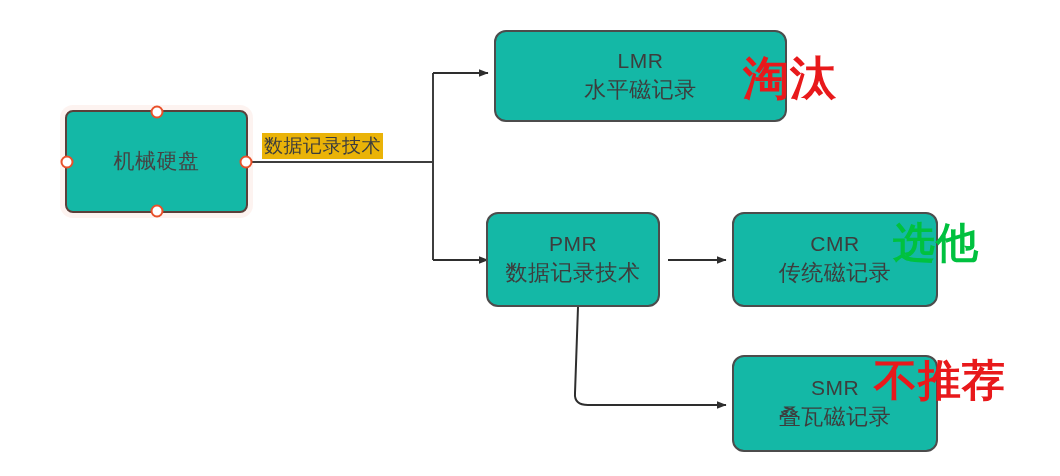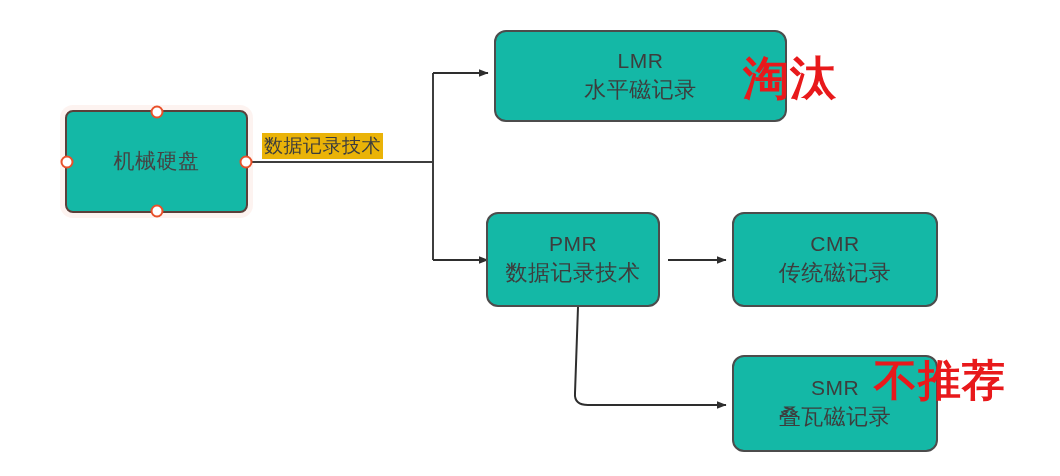--- a/index.html
+++ b/index.html
@@ -156,16 +156,17 @@
     <div class="line-b">传统磁记录</div>
   </div>
 
   <div class="node" style="left:732px; top:355px; width:206px; height:97px;">
     <div class="line-a">SMR</div>
     <div class="line-b">叠瓦磁记录</div>
   </div>
 
   <div class="annotation red" style="left:743px; top:48px; font-size:46px;">淘汰</div>
 
+  <div class="annotation green" style="left:893px; top:215px; font-size:42px;">选他</div>
 
   <div class="annotation red" style="left:874px; top:352px; font-size:43px;">不推荐</div>
 
 </div>
 
 </body></html>

